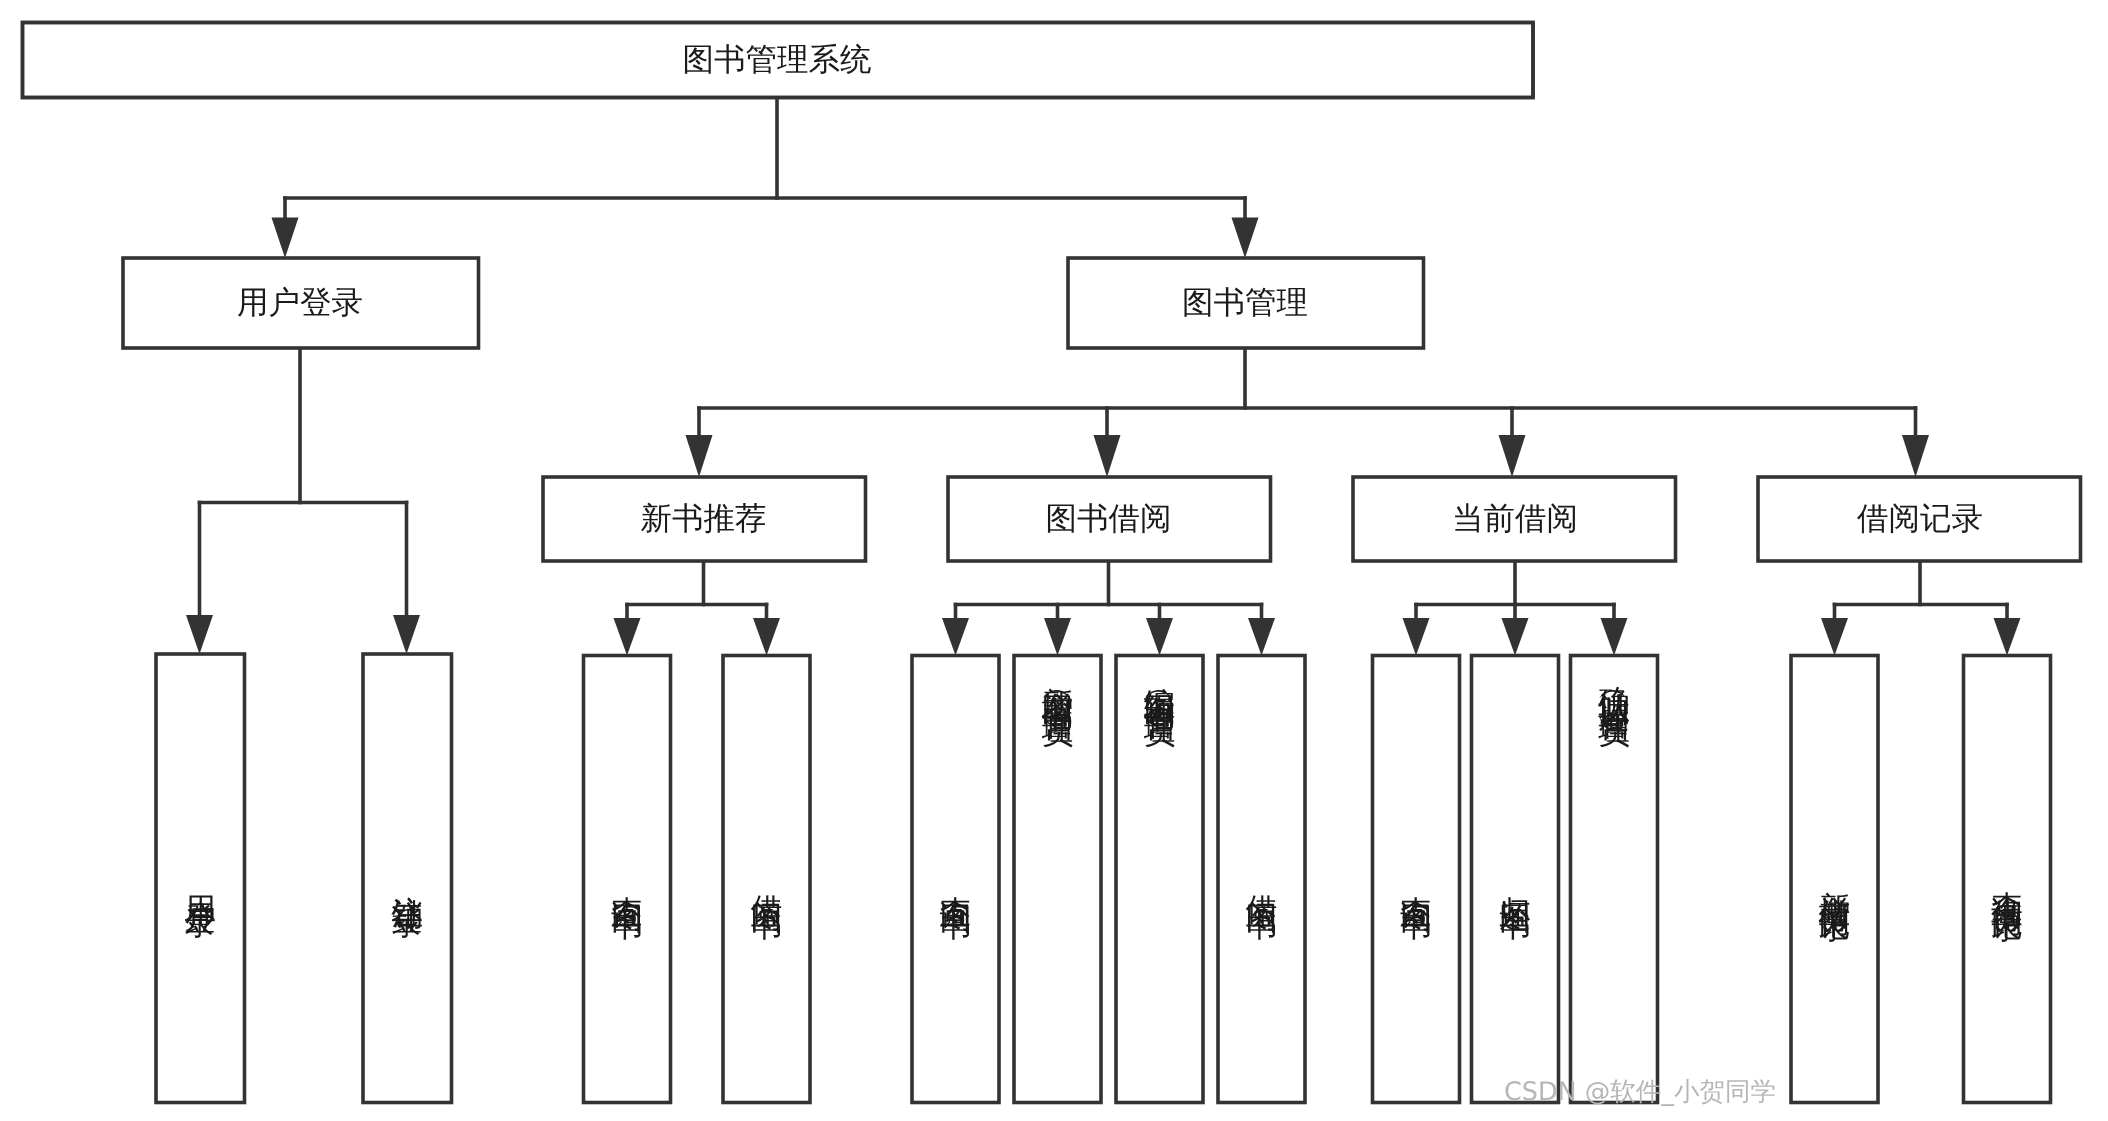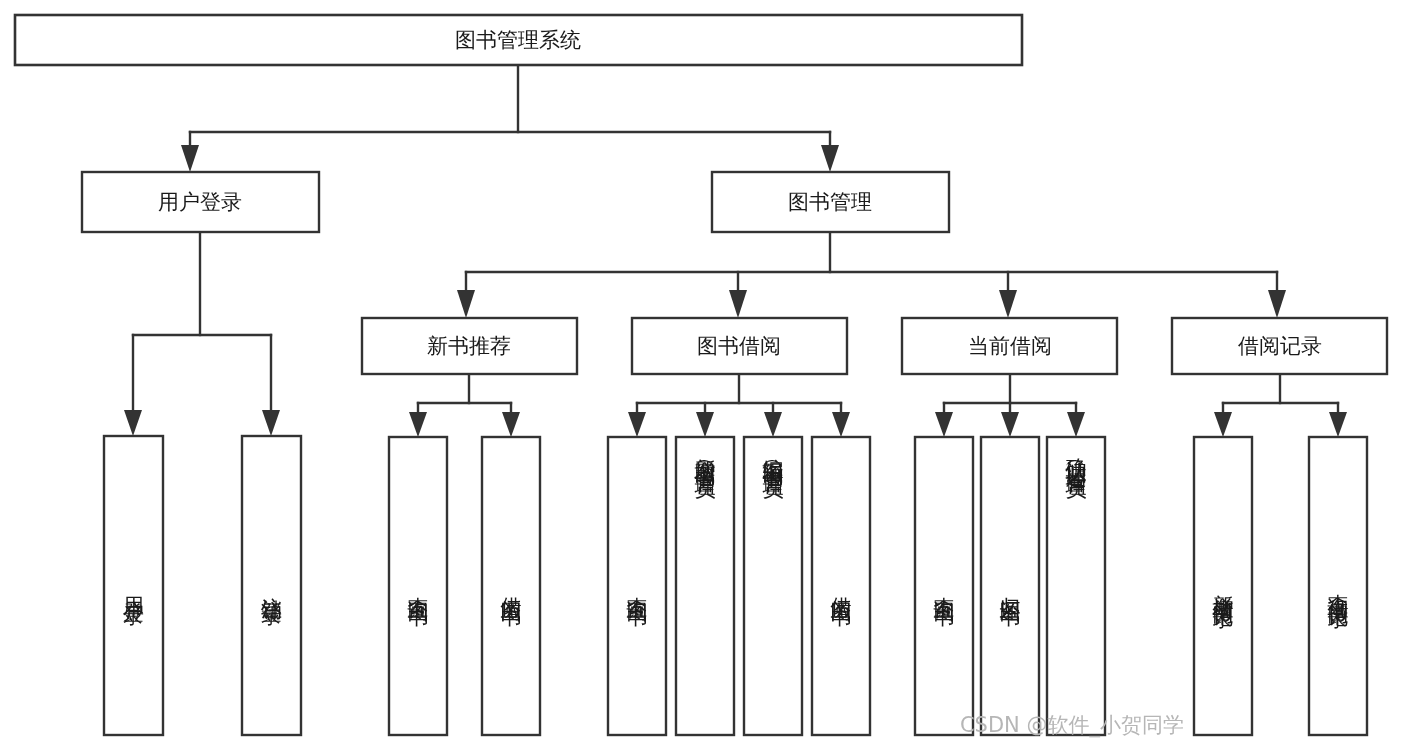--- a/index.html
+++ b/index.html
@@ -49,21 +49,21 @@
     font-family: "DejaVu Sans", "Liberation Sans", sans-serif;
     font-size: 21px;
     text-anchor: middle;
     dominant-baseline: middle;
   }
   .watermark {
     position: absolute;
     right: 16px;
     bottom: 8px;
     font-family: "DejaVu Sans", "Liberation Sans", sans-serif;
-    font-size: 21px;
+    font-size: 17px;
     color: #b6b6b6;
     white-space: nowrap;
     user-select: none;
   }
 </style>
 </head>
 <body>
 
 <div id="diagram-root">
 

